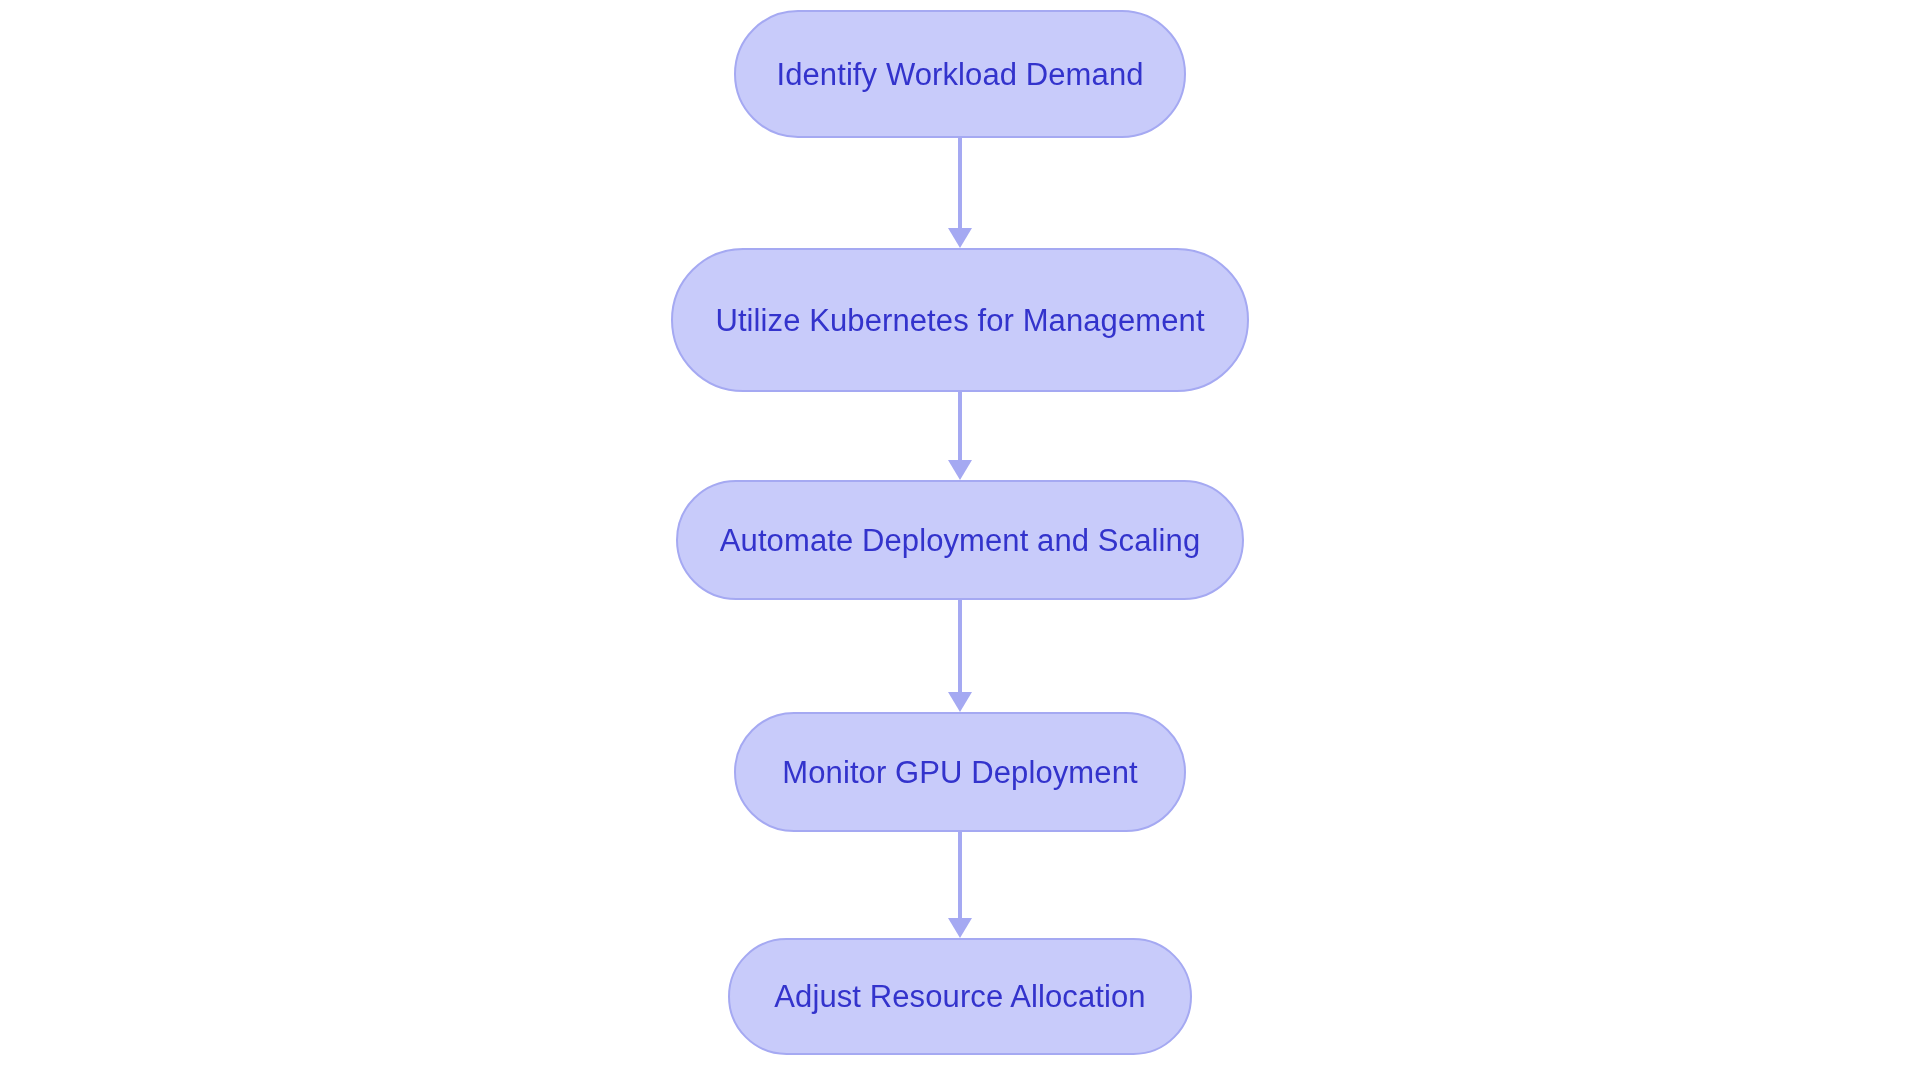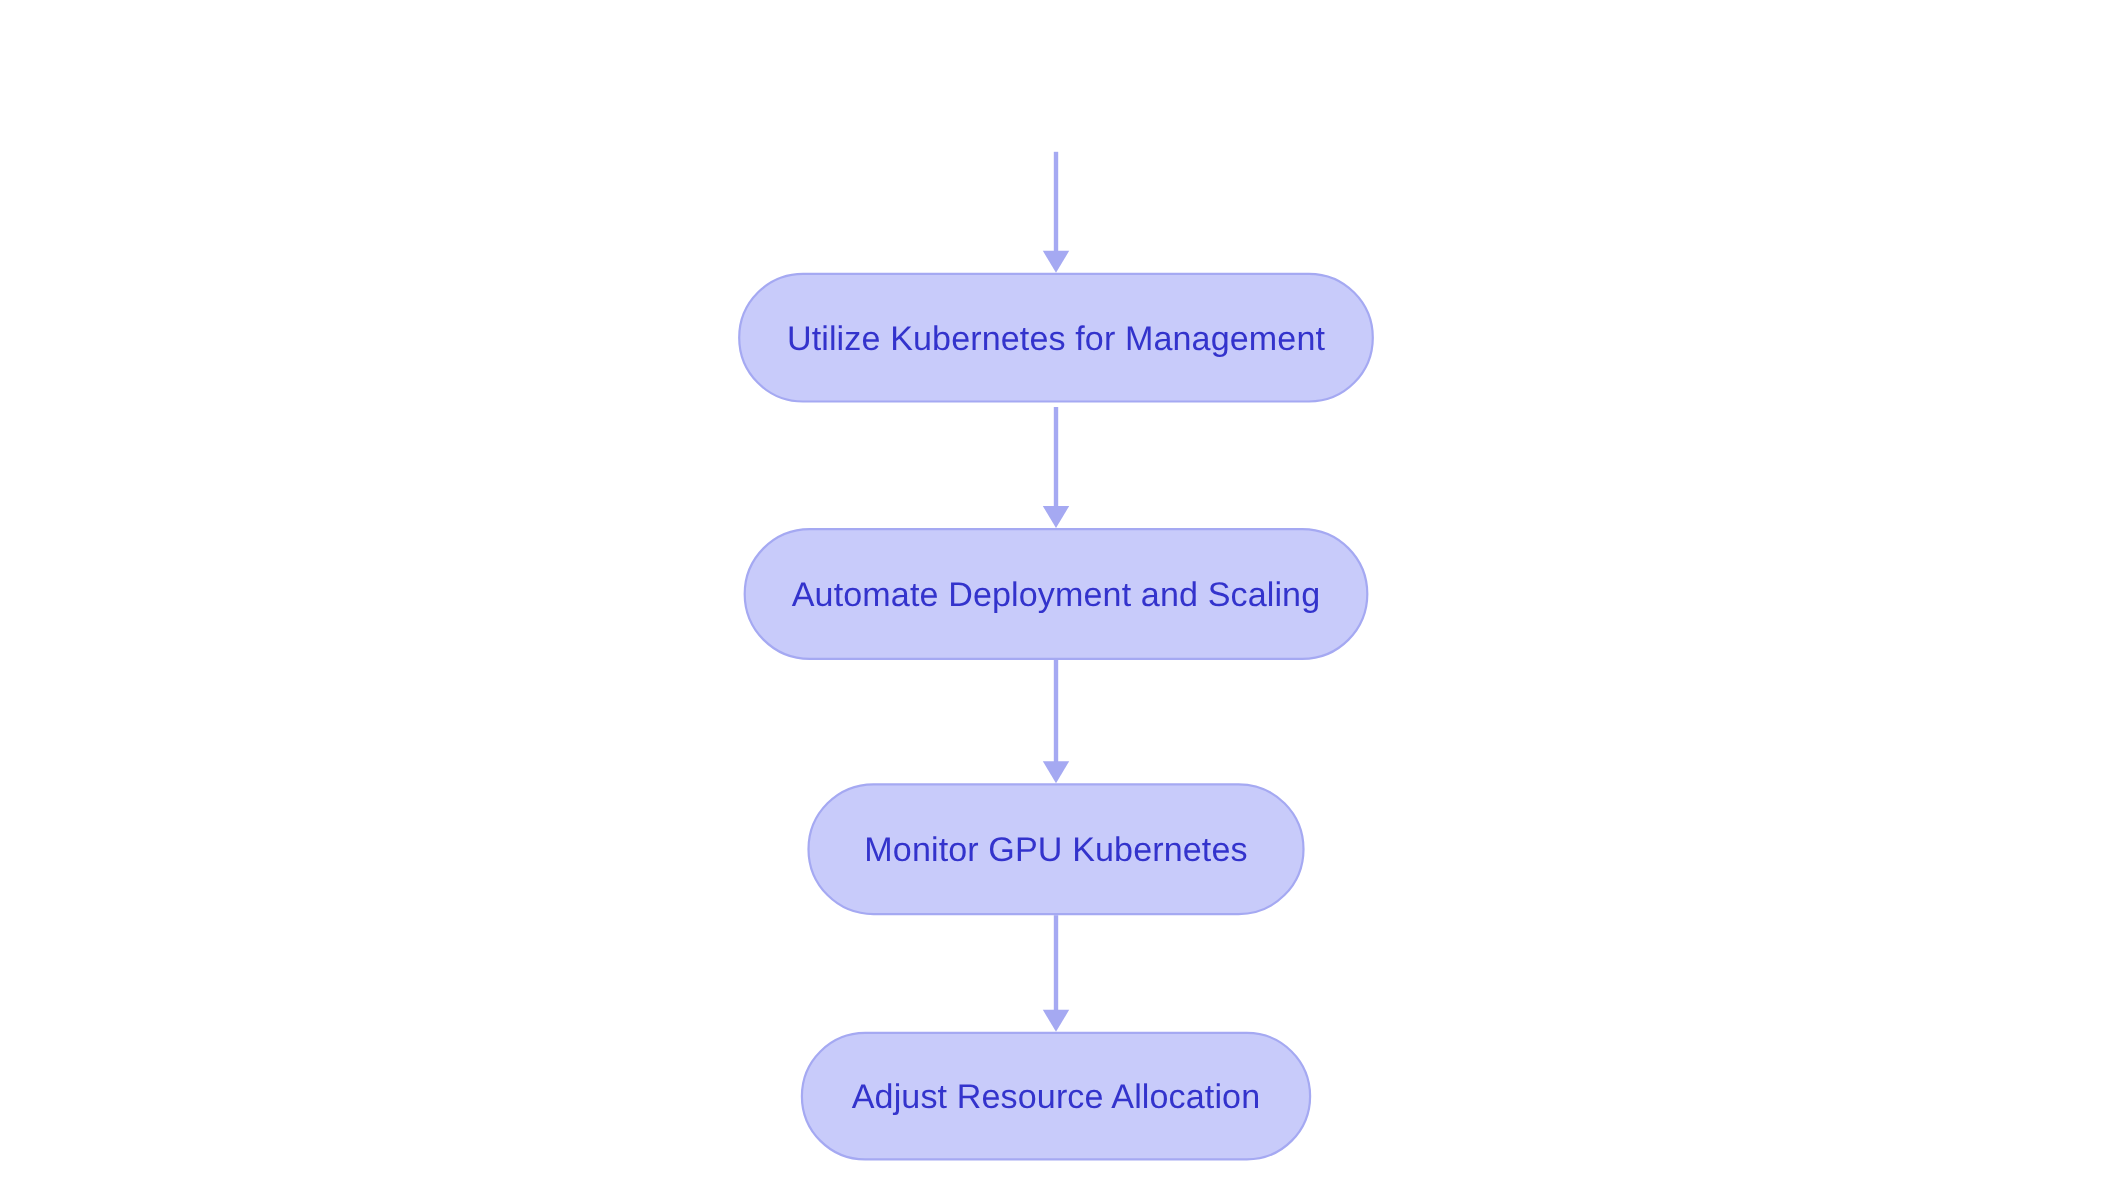--- a/index.html
+++ b/index.html
@@ -80,30 +80,33 @@
     </svg>
   </div>
 
   <div class="edge" style="left:960px; top:832px; width:40px; height:106px;">
     <svg width="40" height="106" viewBox="0 0 40 106" xmlns="http://www.w3.org/2000/svg">
       <line x1="20" y1="0" x2="20" y2="90" stroke="#a5a9f2" stroke-width="4"></line>
       <polygon points="8,86 32,86 20,106" fill="#a5a9f2"></polygon>
     </svg>
   </div>
 
+  <div class="node" style="left:960px; top:10px; width:452px; height:128px;">
+    <span class="node-label" style="font-size:31px;">Identify Workload Demand</span>
+  </div>
 
-  <div class="node" style="left:960px; top:248px; width:578px; height:118px;">
+  <div class="node" style="left:960px; top:248px; width:578px; height:144px;">
     <span class="node-label" style="font-size:31px;">Utilize Kubernetes for Management</span>
   </div>
 
   <div class="node" style="left:960px; top:480px; width:568px; height:120px;align-items:center;">
     <span class="node-label" style="font-size:31px;">Automate Deployment and Scaling</span>
   </div>
 
   <div class="node" style="left:960px; top:712px; width:452px; height:120px;">
-    <span class="node-label" style="font-size:31px;">Monitor GPU Kubernetes</span>
+    <span class="node-label" style="font-size:31px;">Monitor GPU Deployment</span>
   </div>
 
   <div class="node" style="left:960px; top:938px; width:464px; height:117px;">
     <span class="node-label" style="font-size:31px;">Adjust Resource Allocation</span>
   </div>
 
 </div>
 
 </body></html>

